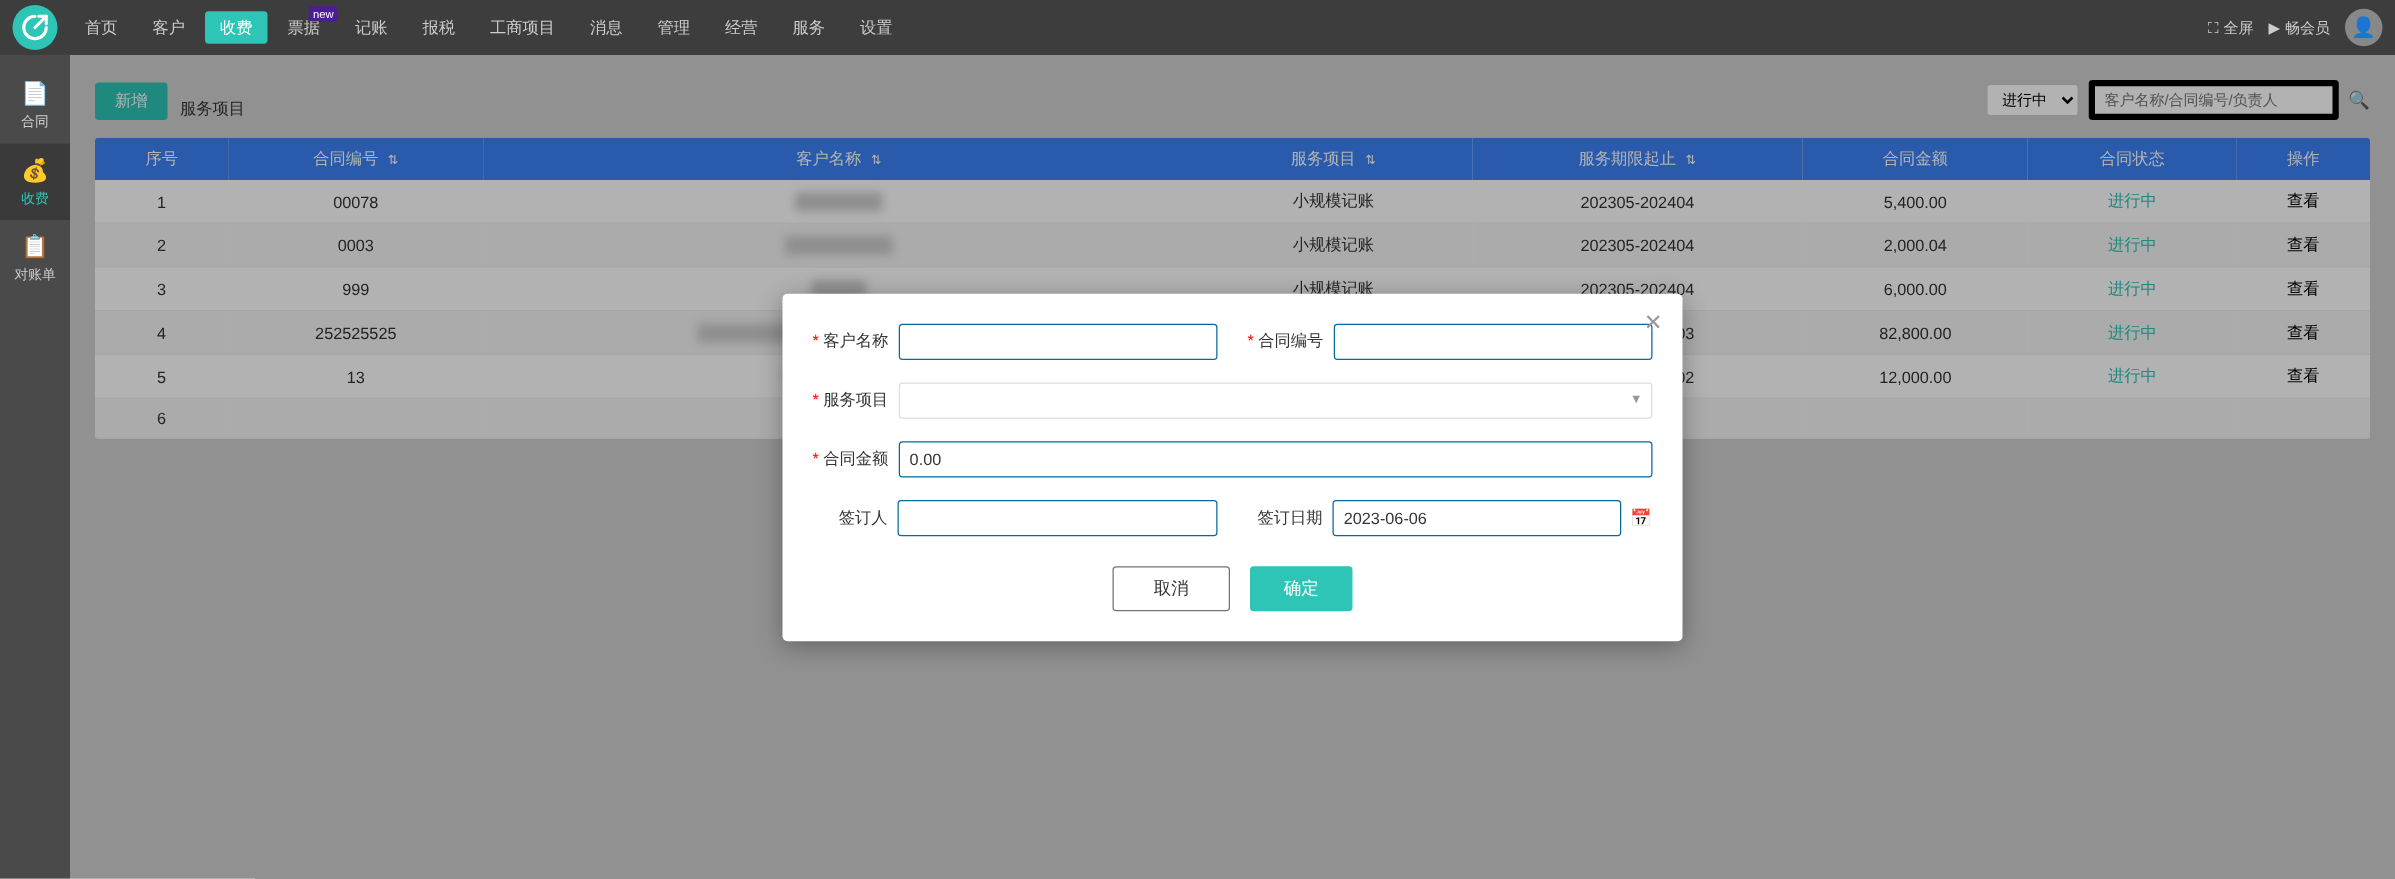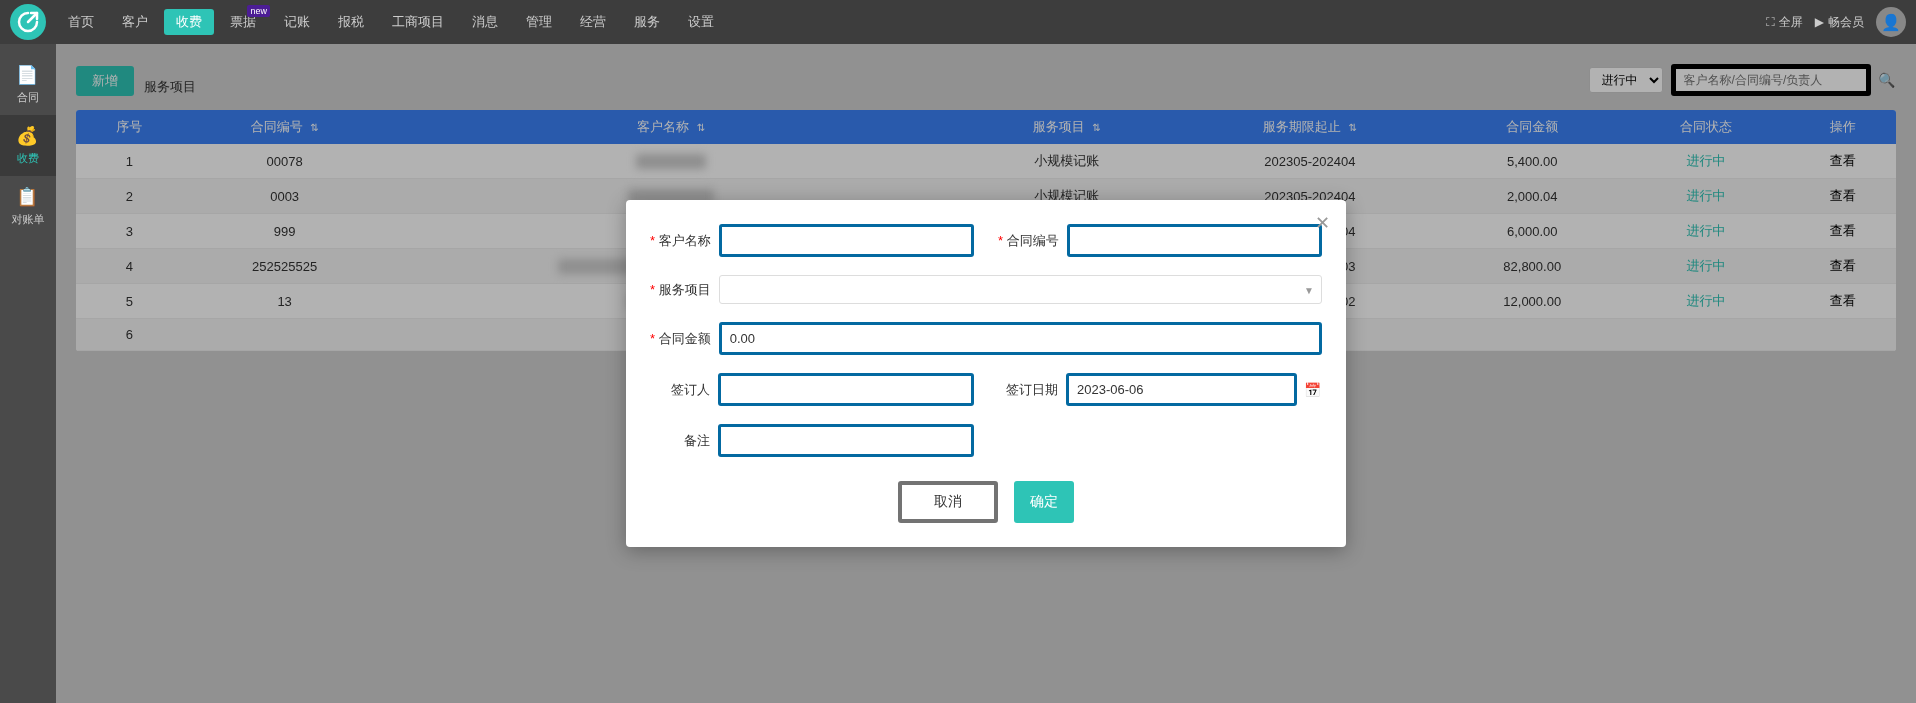--- a/index.html
+++ b/index.html
@@ -273,21 +273,21 @@
       white-space: nowrap;
       min-width: 60px;
       text-align: right;
     }
     .form-label.required::before {
       content: "* ";
       color: red;
     }
     .form-input {
       flex: 1;
-      border: 3px solid #0369a1;
+      border: 1px solid #0369a1;
       border-radius: 3px;
       padding: 6px 8px;
       font-size: 13px;
       outline: none;
       color: #333;
     }
     .select-wrapper {
       flex: 1;
       position: relative;
     }
@@ -318,32 +318,32 @@
       font-size: 14px;
     }
     .modal-footer {
       display: flex;
       justify-content: center;
       gap: 16px;
       margin-top: 24px;
     }
     .btn-cancel {
       background: white;
-      border: 4px solid #737373;
+      border: 1px solid #737373;
       color: #333;
       padding: 8px 32px;
       border-radius: 3px;
       cursor: pointer;
       font-size: 14px;
     }
     .btn-confirm {
       background: #2ec4b6;
       border: none;
       color: white;
-      padding: 8px 16px;
+      padding: 8px 27px;
       border-radius: 3px;
       cursor: pointer;
       font-size: 14px;
     }
   </style>
 </head>
 <body>
 
 <div class="top-nav">
   <div class="nav-logo">
@@ -547,27 +547,20 @@
             <label class="form-label">签订人</label>
             <input class="form-input" type="text" value="" style="">
           </div>
           <div class="form-group">
             <label class="form-label">签订日期</label>
             <input class="form-input" type="text" value="2023-06-06" style="">
             <span class="calendar-icon">📅</span>
           </div>
         </div>
 
-        <div class="form-row">
-          <div class="form-group">
-            <label class="form-label">备注</label>
-            <input class="form-input" type="text" value="" style="flex: 1 1 0%;">
-          </div>
-          <div style="flex:1;"></div>
-        </div>
 
         <div class="modal-footer">
           <button class="btn-cancel">取消</button>
           <button class="btn-confirm">确定</button>
         </div>
       </div>
     </div>
   </div>
 </div>
 

